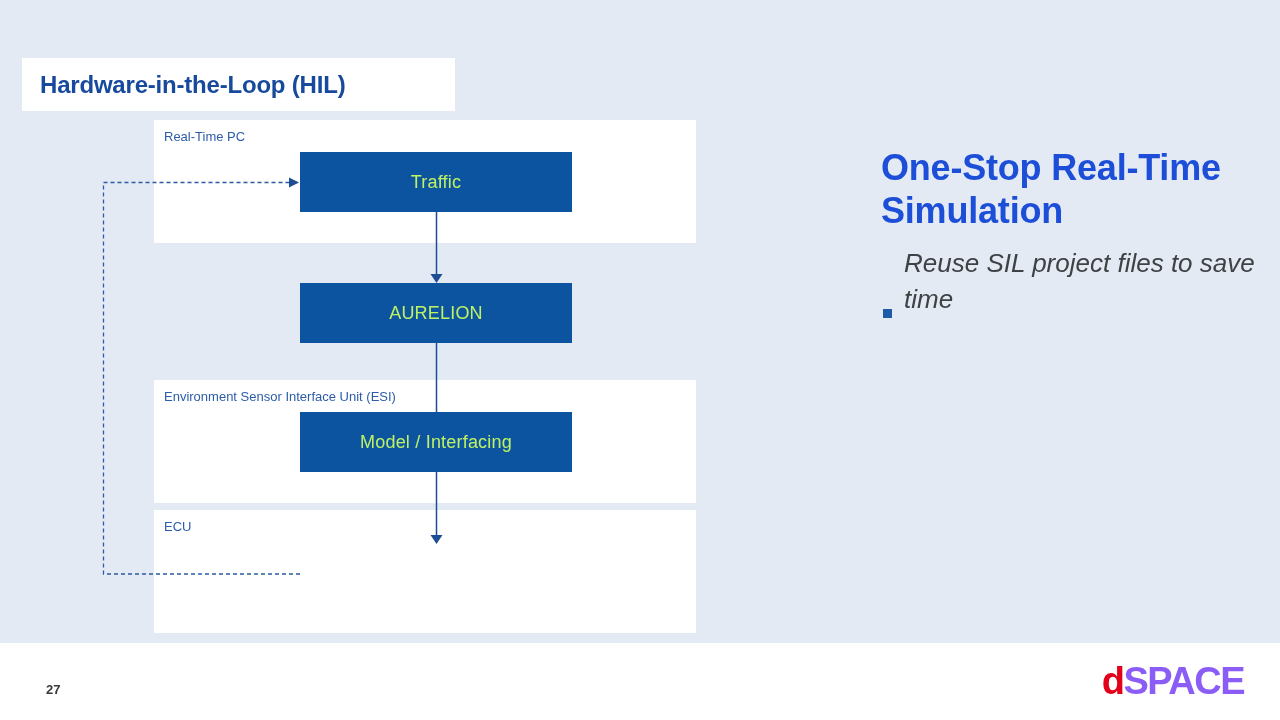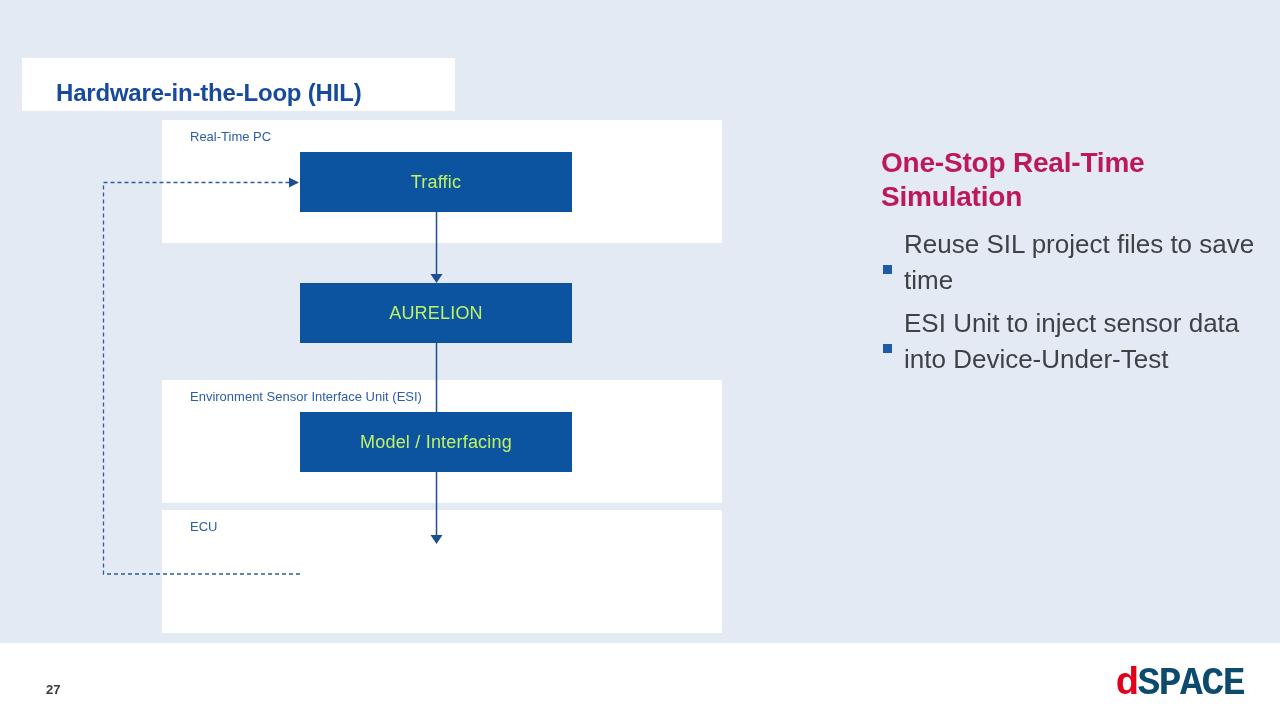--- a/index.html
+++ b/index.html
@@ -2,45 +2,45 @@
 <html><head>
 <meta charset="utf-8">
 <style>
   html,body{margin:0;padding:0;}
   body{font-family:"Liberation Sans","DejaVu Sans",sans-serif;}
   .slide{position:relative;width:1280px;height:720px;background:#ffffff;overflow:hidden;}
   .content-bg{position:absolute;left:0;top:0;width:1280px;height:643px;background:#e4eaf4;}
 
   
   .title-box{position:absolute;left:22px;top:58px;width:433px;height:53px;background:#ffffff;}
-  .title-box h1{margin:8px;padding-left:26px;line-height:53px;font-size:24px;font-weight:700;color:#174a9c;letter-spacing:-0.2px;}
+  .title-box h1{margin:0;padding-left:18px;line-height:53px;font-size:24px;font-weight:700;color:#174a9c;letter-spacing:-0.2px;}
 
   
   .diagram{position:absolute;left:0;top:0;width:1280px;height:720px;}
-  .group{position:absolute;left:162px;width:542px;height:123px;background:#ffffff;padding-left:18px;}
+  .group{position:absolute;left:154px;width:542px;height:123px;background:#ffffff;}
   .g0{top:120px}.g1{top:250px}.g2{top:380px}.g3{top:510px}
   .group-label{display:block;padding:8px 0 0 10px;font-size:13px;color:#2d5da9;max-width:240px;line-height:1.35;}
   svg.connectors{position:absolute;left:0;top:0;z-index:1;pointer-events:none;}
   .node{position:absolute;left:300px;width:272px;height:60px;background:#0d54a0;z-index:2;
         display:flex;align-items:center;justify-content:center;
         color:#bef264;font-size:18px;font-weight:400;letter-spacing:0.2px;}
   .n0{top:152px}.n1{top:283px}.n2{top:412px}.n3{top:544px}
 
   
   .panel{position:absolute;left:881px;top:146px;width:378px;}
-  .panel h2{margin:0 0 14px 0;font-size:28px;line-height:1.2;font-weight:700;color:#be185d;letter-spacing:-0.2px;}
-  .bullet{display:flex;align-items:center;margin-bottom:7px;}
+  .panel h2{margin:0 0 14px 0;font-size:36px;line-height:1.2;font-weight:700;color:#1d4ed8;letter-spacing:-0.2px;}
+  .bullet{display:flex;align-items:flex-end;margin-bottom:7px;font-style:italic;}
   .bullet .marker{flex:0 0 auto;width:9px;height:9px;background:#1d5aa8;margin:13px 12px 0 2px;}
   .bullet .btext{width:352px;font-size:26px;line-height:1.38;color:#3f4245;}
 
   
   .page-num{position:absolute;left:46px;top:682px;font-size:13px;font-weight:700;color:#3a3a3a;}
   .logo{position:absolute;right:36px;top:662px;font-size:38px;font-weight:800;letter-spacing:-1.5px;line-height:1;}
   .logo .logo-d{color:#e2001a;}
-  .logo .logo-space{color:#0c4a6e;font-family:Liberation Mono, monospace;}
+  .logo .logo-space{color:#8b5cf6;}
 </style>
 </head>
 <body>
 
 <div class="slide">
   <div class="content-bg"></div>
 
   <div class="title-box">
     <h1>Hardware-in-the-Loop (HIL)</h1>
   </div>
@@ -73,24 +73,20 @@
     <div class="node n1">AURELION</div>
     <div class="node n2">Model / Interfacing</div>
   </div>
 
   <aside class="panel">
     <h2>One-Stop Real-Time Simulation</h2>
     <div class="bullet">
       <span class="marker"></span>
       <span class="btext">Reuse SIL project files to save time</span>
     </div>
-    <div class="bullet">
-      <span class="marker"></span>
-      <span class="btext">ESI Unit to inject sensor data into Device-Under-Test</span>
-    </div>
   </aside>
 
   <span class="page-num">27</span>
 
   <div class="logo">
     <span class="logo-d">d</span><span class="logo-space">SPACE</span>
   </div>
 </div>
 
 </body></html>

